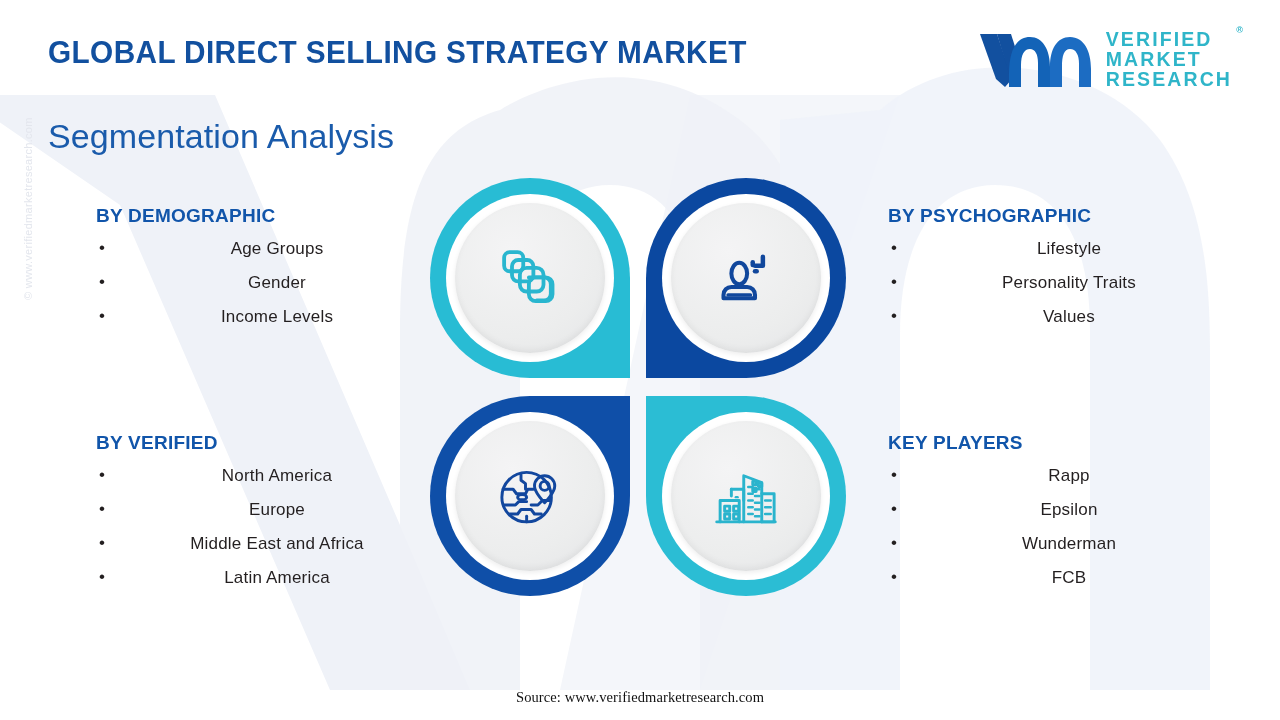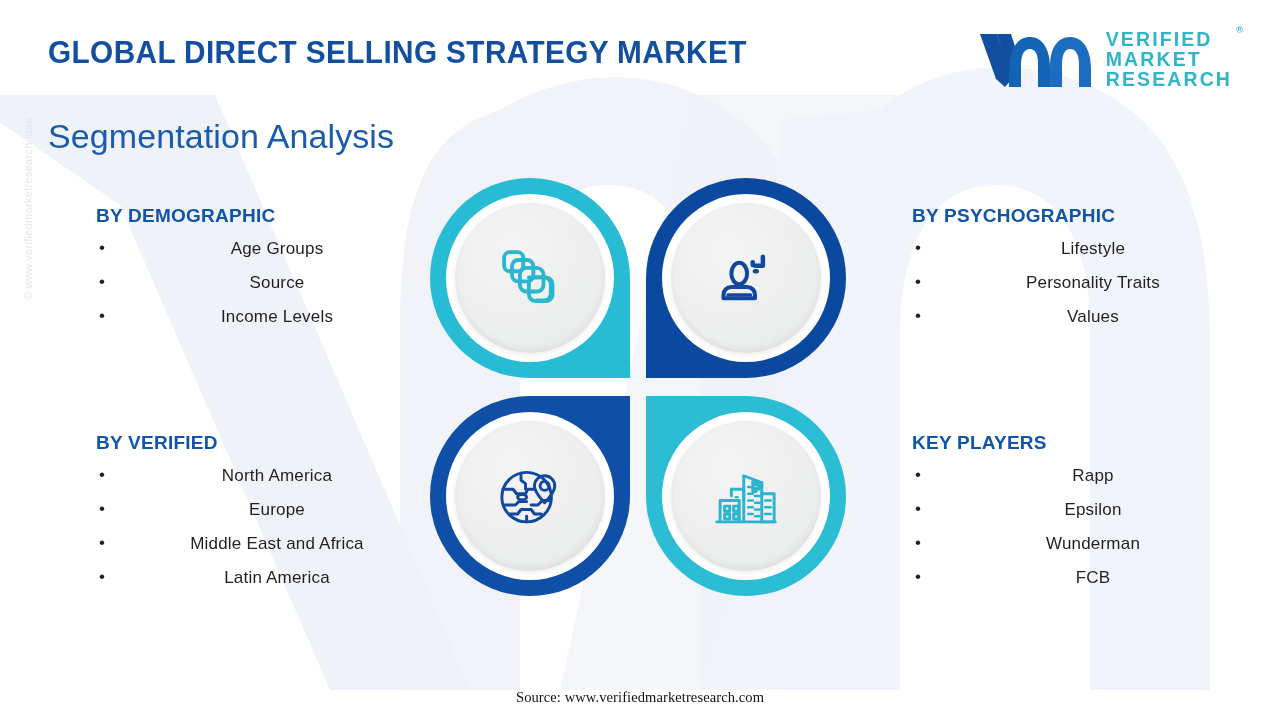--- a/index.html
+++ b/index.html
@@ -77,21 +77,21 @@
     font-weight:bold;
   }
 
   
   .col {
     position:absolute;
     z-index:3;
     width:330px;
   }
   .col-left  { left:96px; }
-  .col-right { left:888px;margin-left:24px; }
+  .col-right { left:888px; }
   .row-top    { top:205px; }
   .row-bottom { top:432px; }
 
   .sec-heading {
     font-size:19px;
     font-weight:bold;
     color:#1155aa;
     letter-spacing:.25px;
     white-space:nowrap;
     margin-bottom:12px;
@@ -225,21 +225,21 @@
     <div class="lt-row">MARKET</div>
     <div class="lt-row">RESEARCH</div>
     <span class="logo-reg">®</span>
   </div>
 </div>
 
 <div class="col col-left row-top">
   <div class="sec-heading">BY DEMOGRAPHIC</div>
   <ul class="bullets">
     <li>Age Groups</li>
-    <li>Source</li>
+    <li>Gender</li>
     <li>Income Levels</li>
   </ul>
 </div>
 
 <div class="col col-left row-bottom">
   <div class="sec-heading">BY VERIFIED</div>
   <ul class="bullets">
     <li>North America</li>
     <li>Europe</li>
     <li>Middle East and Africa</li>

